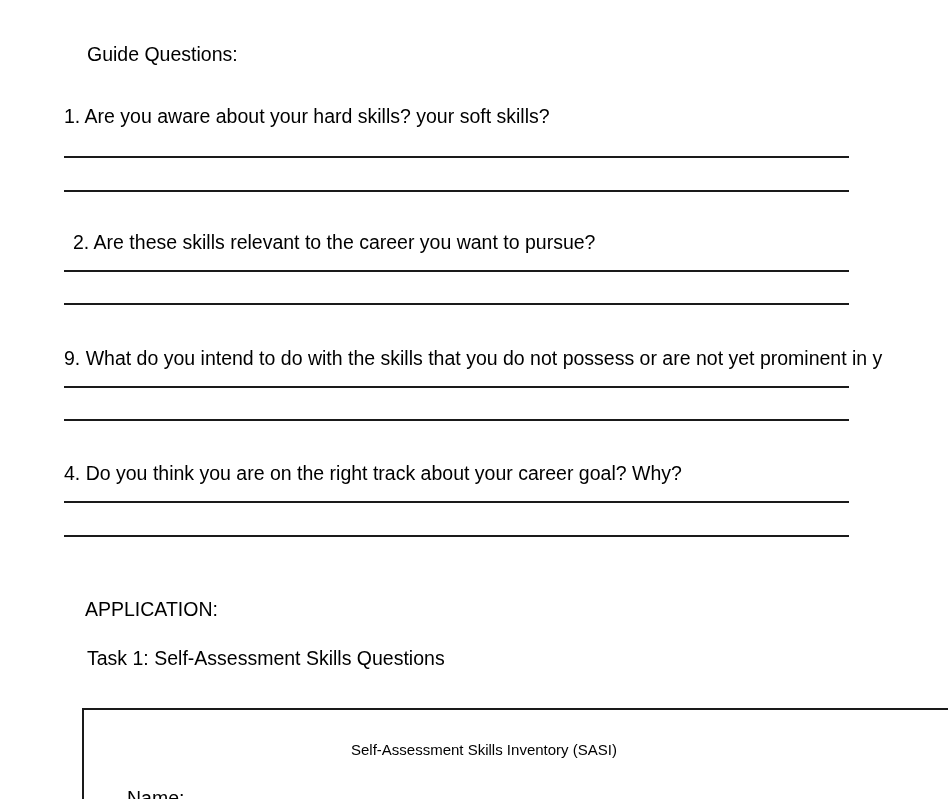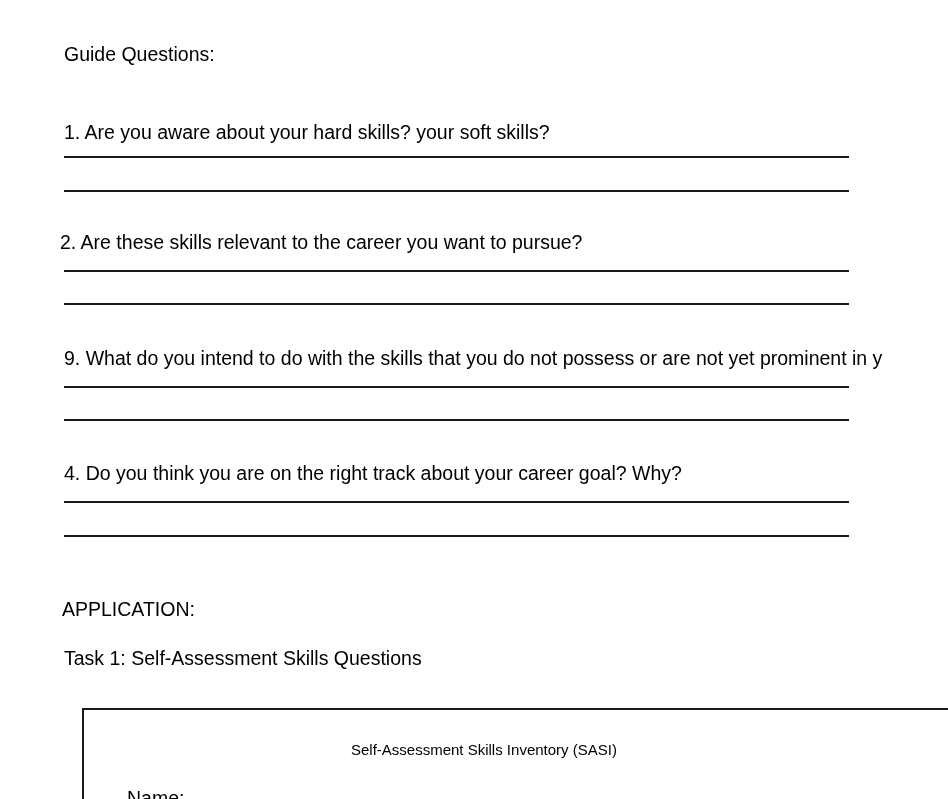--- a/index.html
+++ b/index.html
@@ -3,40 +3,40 @@
   <meta charset="utf-8">
   <style>
     html, body { margin: 0; padding: 0; background: #ffffff; }
     body {
       width: 948px; height: 799px; overflow: hidden; position: relative;
       font-family: "Liberation Sans", "DejaVu Sans", sans-serif;
       color: #000000;
     }
     .abs { position: absolute; white-space: nowrap; }
     .txt { font-size: 19.5px; line-height: 24px; }
-    .hdr { font-size: 19.5px; line-height: 24px; }
+    .hdr { font-size: 19.5px; line-height: 24px; margin-left: 23px; }
     .rule { position: absolute; left: 64px; width: 785px; height: 0; border-top: 2px solid #1a1a1a; }
     .box {
       position: absolute; left: 82px; top: 708px; width: 900px; height: 200px;
       border: 2px solid #1a1a1a; box-sizing: border-box;
     }
     .box-title { position: absolute; left: 351px; top: 738px; font-size: 15px; line-height: 24px; white-space: nowrap; }
     .name-label { position: absolute; left: 127px; top: 786px; font-size: 19.5px; line-height: 24px; white-space: nowrap; }
   </style>
 </head>
 <body>
 
 <div>
   <div class="abs hdr" style="left:64px; top:42px;">Guide Questions:</div>
 
-  <div class="abs txt" style="left:64px; top:120px;">1. Are you aware about your hard skills? your soft skills?</div>
+  <div class="abs txt" style="left:64px; top:104px;">1. Are you aware about your hard skills? your soft skills?</div>
   <div class="rule" style="top:156px;"></div>
   <div class="rule" style="top:190px;"></div>
 
-  <div class="abs txt" style="left:60px; top:230px;">2. Are these skills relevant to the career you want to pursue?</div>
+  <div class="abs txt" style="left:73px; top:230px;">2. Are these skills relevant to the career you want to pursue?</div>
   <div class="rule" style="top:270px;"></div>
   <div class="rule" style="top:303px;"></div>
 
   <div class="abs txt" style="left:64px; top:346px;">9. What do you intend to do with the skills that you do not possess or are not yet prominent in y</div>
   <div class="rule" style="top:386px;"></div>
   <div class="rule" style="top:419px;"></div>
 
   <div class="abs txt" style="left:64px; top:461px;">4. Do you think you are on the right track about your career goal? Why?</div>
   <div class="rule" style="top:501px;"></div>
   <div class="rule" style="top:535px;"></div>

